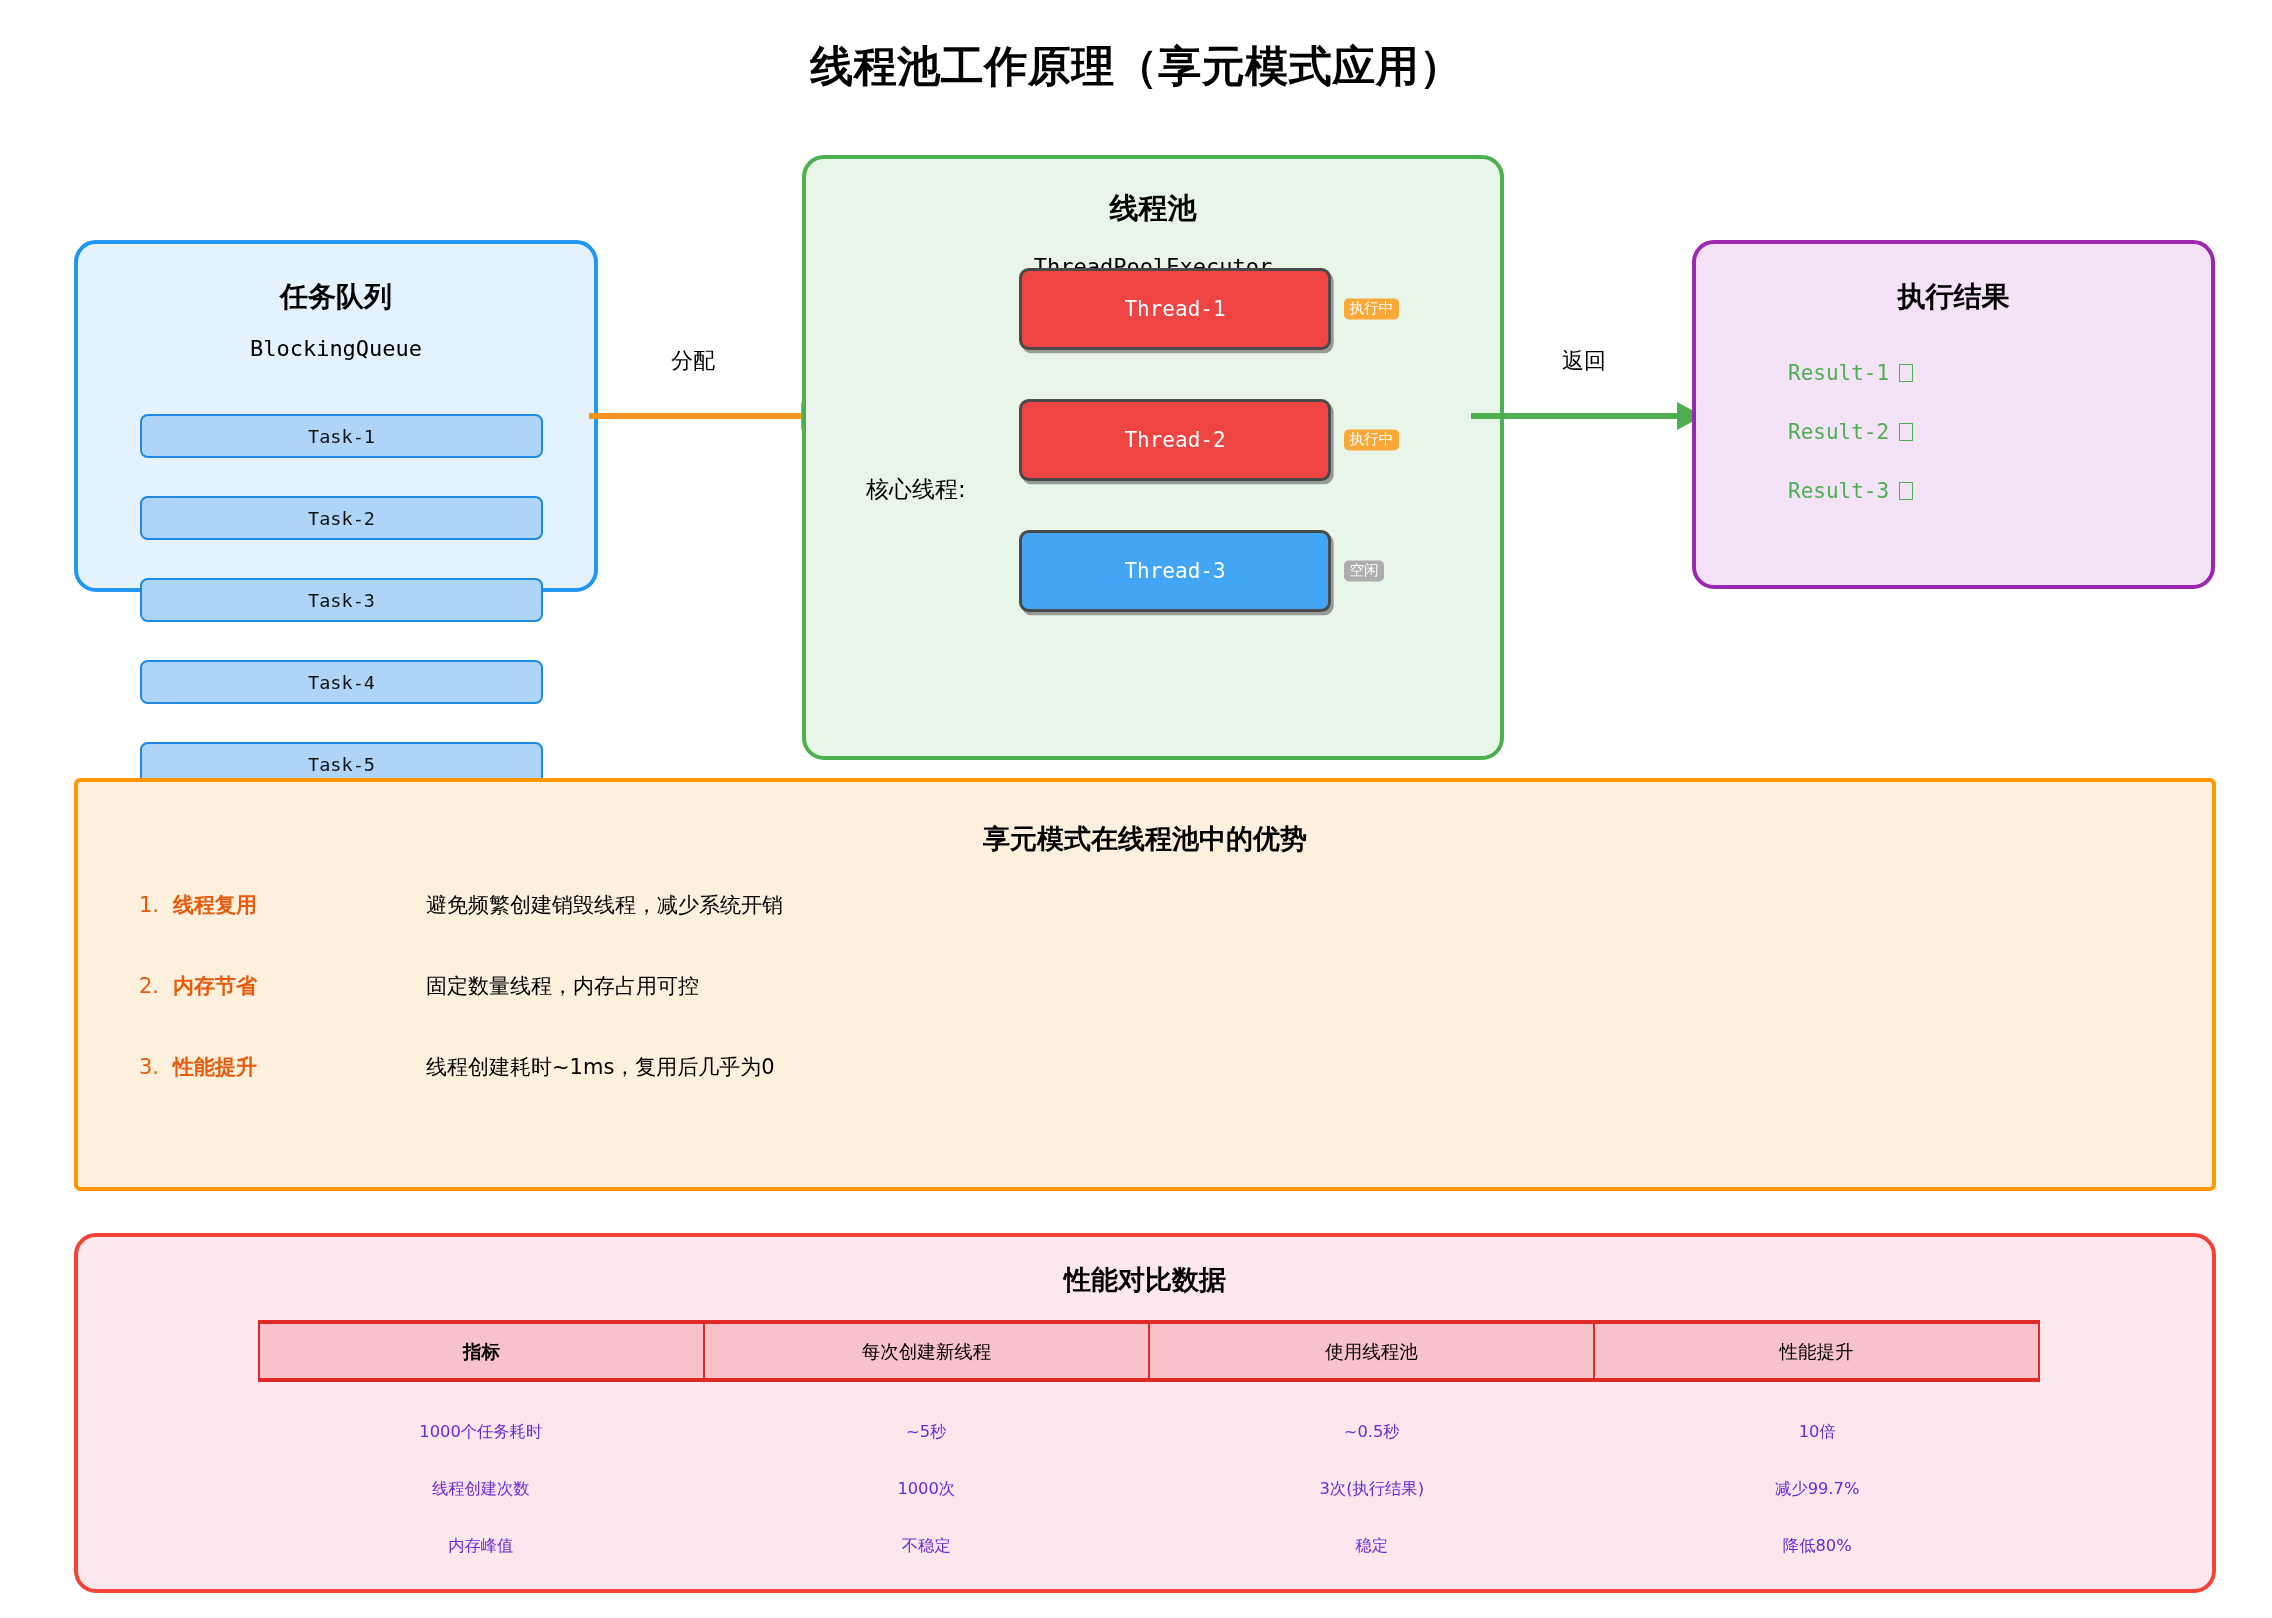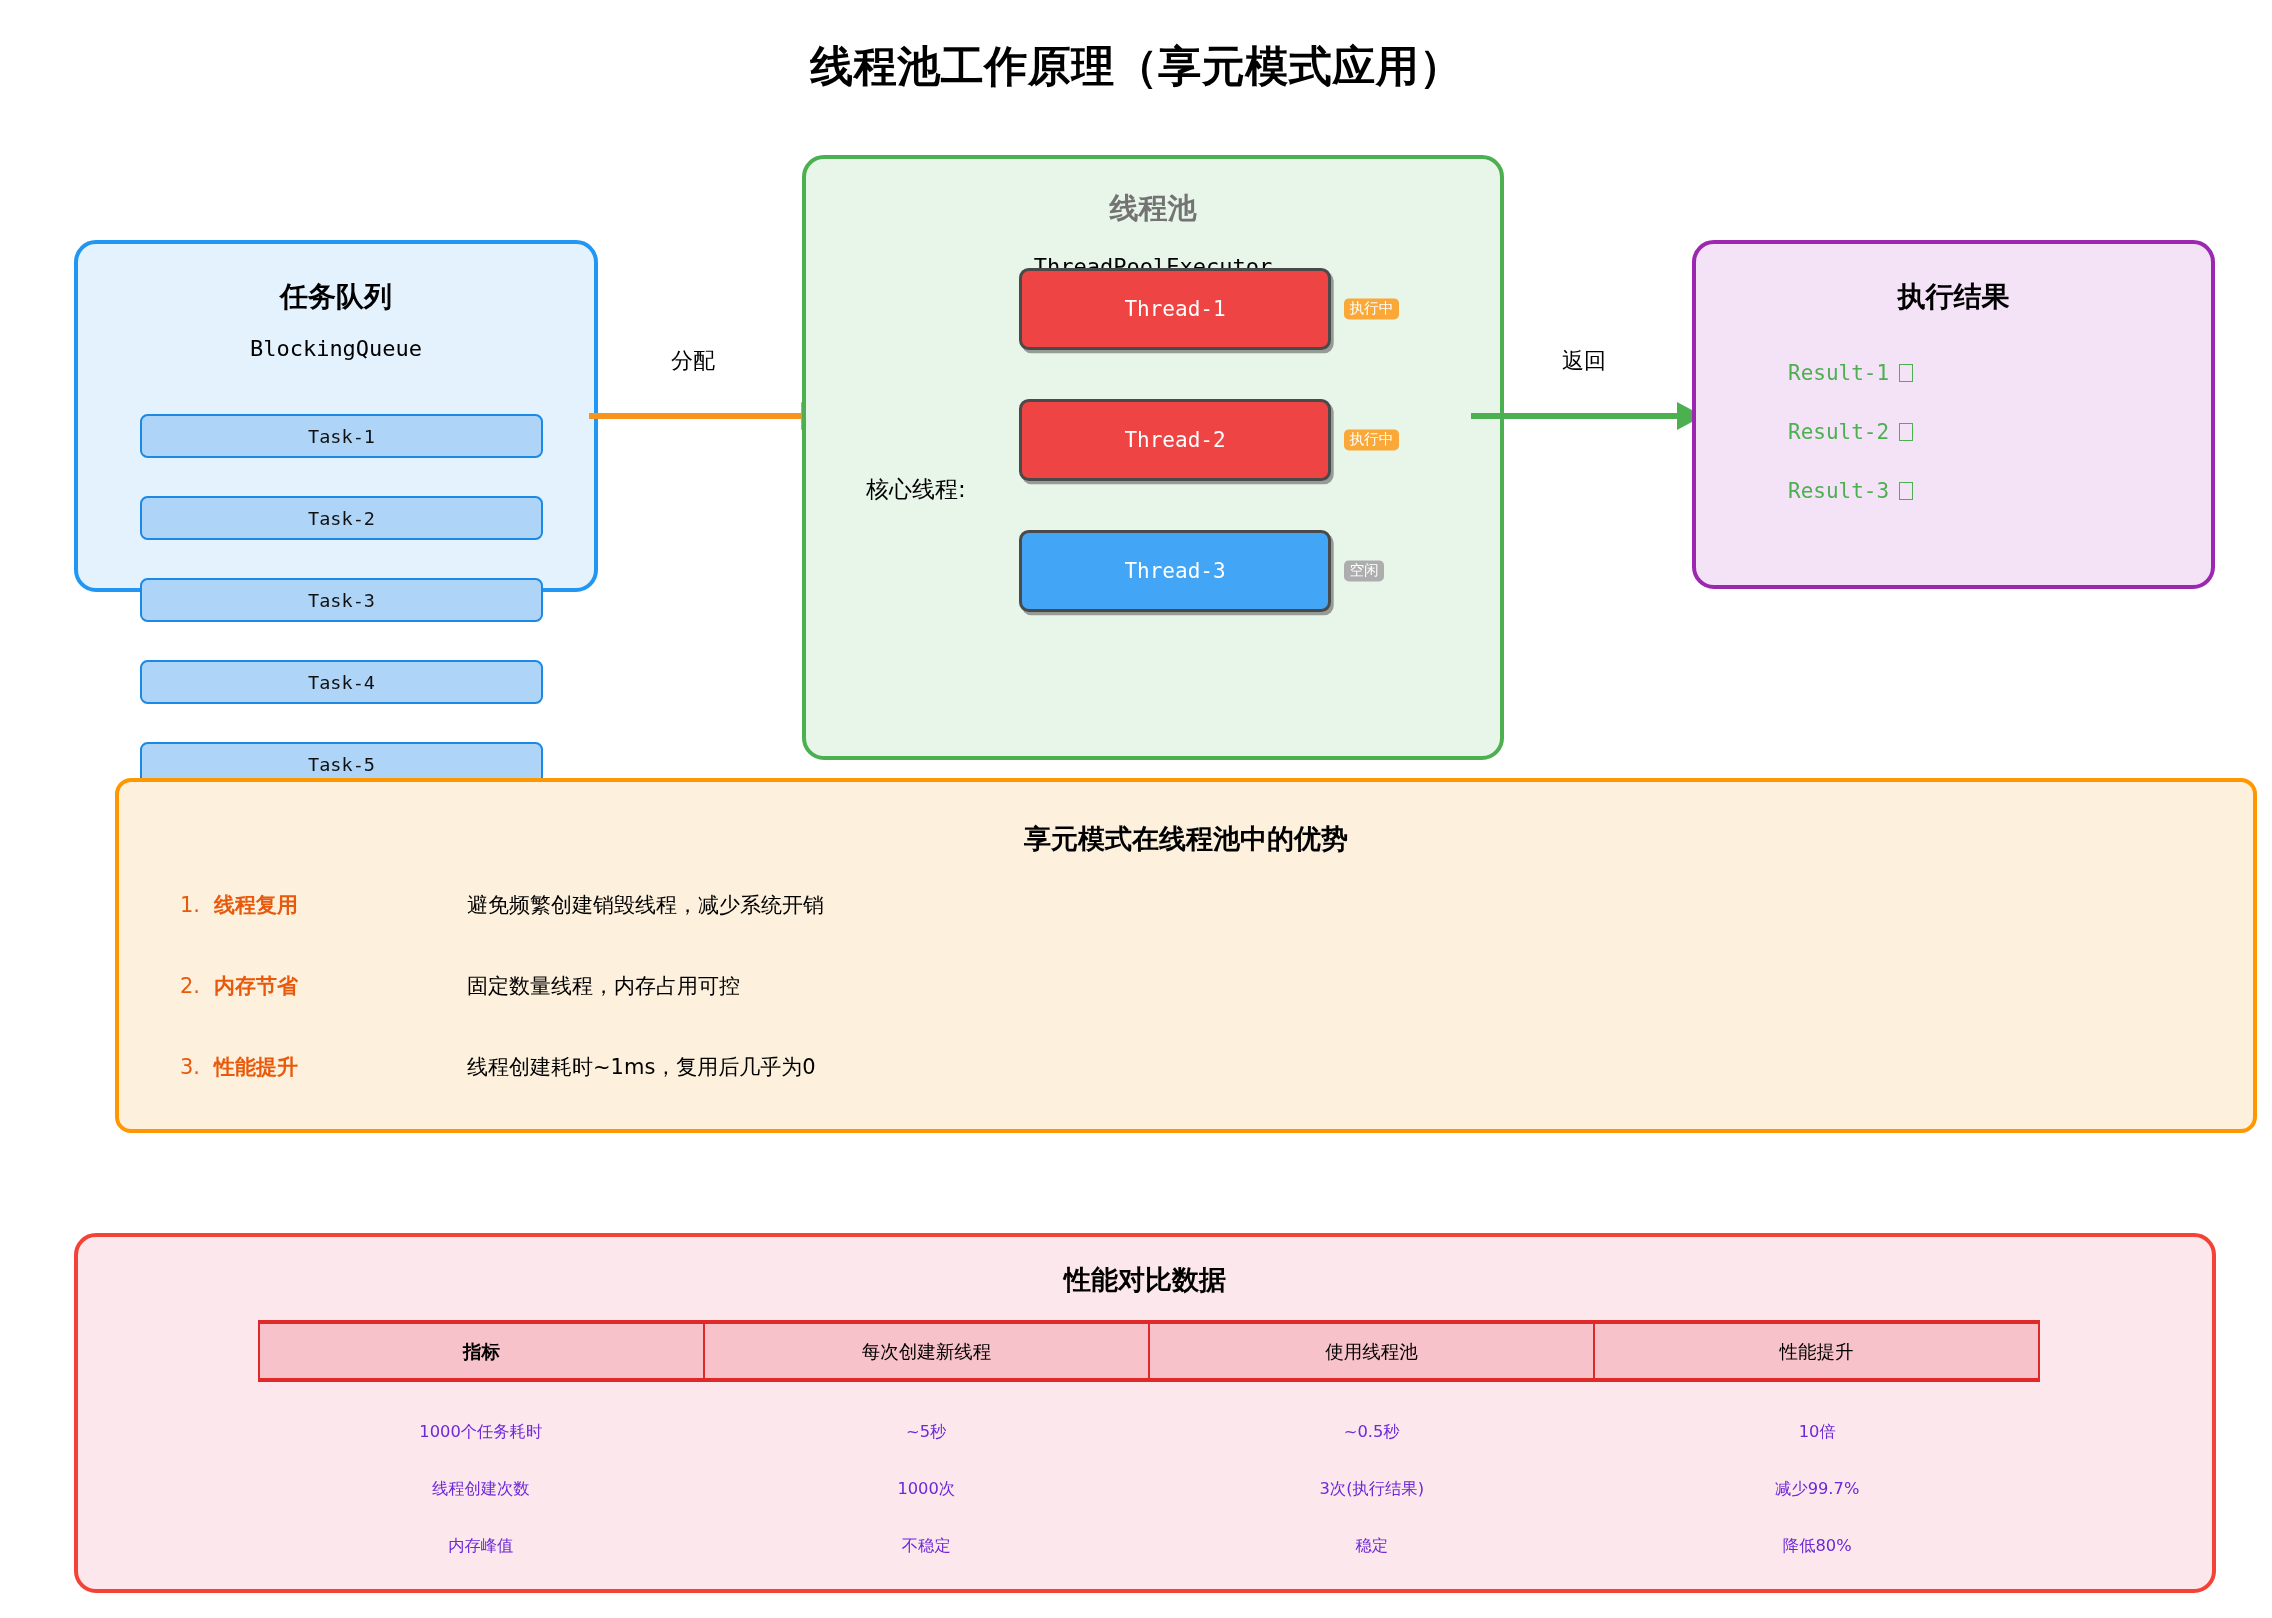--- a/index.html
+++ b/index.html
@@ -72,21 +72,21 @@
     left: 802px; top: 155px;
     width: 702px; height: 605px;
     background: #E8F5E9;
     border: 4.9px solid #4CAF50;
     border-radius: 22px;
     box-sizing: border-box;
   }
   #thread-pool-title {
     position: absolute; left: 0; right: 0; top: 30px;
     text-align: center;
-    font-size: 29px; font-weight: 700; color: #737373;
+    font-size: 29px; font-weight: 700; color: #000000;
   }
   #thread-pool-subtitle {
     position: absolute; left: 0; right: 0; top: 95px;
     text-align: center;
     font-size: 22px; color: #000;
   }
   #core-threads-label {
     position: absolute; left: 60px; top: 330px;
     font-size: 23px; color: #000;
     transform: translateY(-50%);
@@ -181,26 +181,25 @@
   #arrow1-head { left: 801px; top: 402px; border-left: 26px solid #F7941D; }
   #arrow1-label { left: 671px; top: 346px; }
   #arrow2-line { left: 1471px; top: 413px; width: 234px; background: #4CAF50; }
   #arrow2-head { left: 1677px; top: 402px; border-left: 26px solid #4CAF50; }
   #arrow2-label { left: 1562px; top: 346px; }
 
   
   #advantages-box {
     position: absolute;
     left: 74px; top: 778px;
-    width: 2142px; height: 355px;
+    width: 2142px; height: 413px;
     background: #FDF0DC;
     border: 4.9px solid #FF9800;
-    border-radius: 16px;
-    box-sizing: border-box;
-    margin-left: 41px;
+    border-radius: 6px;
+    box-sizing: border-box;
   }
   #advantages-title {
     position: absolute; left: 0; right: 0; top: 39px;
     text-align: center;
     font-size: 27px; font-weight: 700; color: #000;
   }
   #advantages-list {
     position: absolute; left: 61px; top: 109px;
     width: 2016px;
   }

